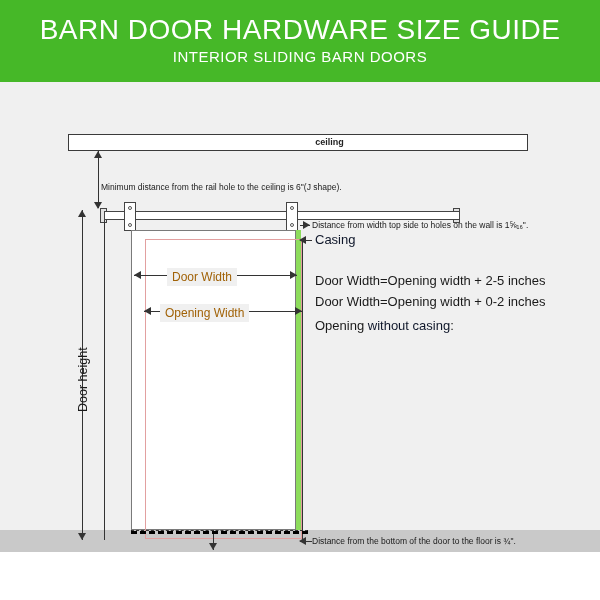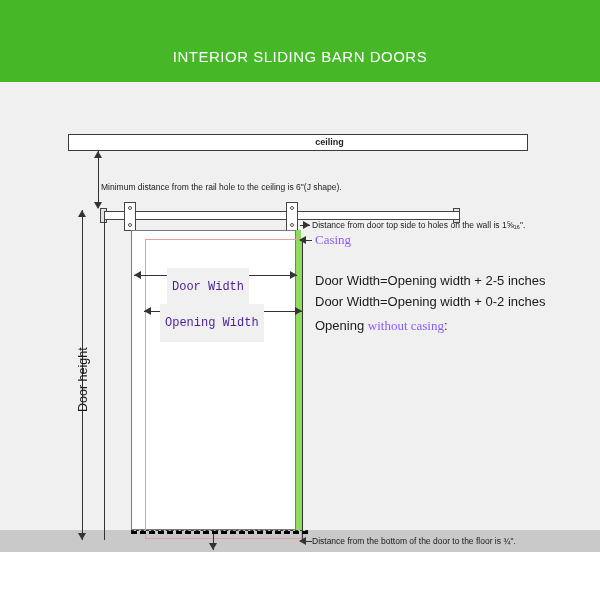--- a/index.html
+++ b/index.html
@@ -219,46 +219,46 @@
     font-size: 13px;
     color: #1a1a1a;
     white-space: nowrap;
   }
   .note-lg {
     position: absolute;
     font-size: 11.5px;
     color: #1a1a1a;
     white-space: nowrap;
   }
-  .green-text { color: #8b5cf6; font-family: Liberation Serif, serif; }
+  .green-text { color: #0f172a; }
 
   .label-box {
     position: absolute;
     background: #f0f0f0;
-    padding: 12px 5px;
+    padding: 2px 5px;
     font-size: 12px;
-    color: #4c1d95;
-    white-space: nowrap;
-    font-family: Liberation Mono, monospace;
+    color: #a16207;
+    white-space: nowrap;
   }
   .vert-label {
     position: absolute;
     font-size: 12.5px;
     color: #1a1a1a;
     white-space: nowrap;
     transform: rotate(-90deg);
     transform-origin: left top;
   }
 </style>
 </head>
 <body>
 
 <div id="page">
 
   <div class="header">
+    <div class="header-title">BARN DOOR HARDWARE SIZE GUIDE</div>
     <div class="header-sub">INTERIOR SLIDING BARN DOORS</div>
   </div>
 
   <div class="canvas">
 
     <div class="floor-band"></div>
     <div class="below-floor"></div>
 
     <div class="ceiling-bar"></div>
     <div class="ceiling-label">ceiling</div>
@@ -276,21 +276,21 @@
       <div class="bracket-hole" style="left:3px; top:3px;"></div>
       <div class="bracket-hole" style="left:3px; top:20px;"></div>
     </div>
     <div class="bracket b2">
       <div class="bracket-hole" style="left:3px; top:3px;"></div>
       <div class="bracket-hole" style="left:3px; top:20px;"></div>
     </div>
 
     <div class="hline" style="left:300px; top:143px; width:10px;"></div>
     <div class="arrow right" style="left:303px; top:139px;"></div>
-    <div class="note" style="left:312px; top:138px;">Distance from door top side to holes on the wall is 1⅝₁₆".</div>
+    <div class="note" style="left:312px; top:138px;">Distance from width top side to holes on the wall is 1⅝₁₆".</div>
 
     <div class="casing-top"></div>
     <div class="casing left"></div>
     <div class="casing right"></div>
     <div class="door"></div>
     <div class="opening-outline"></div>
 
     <div class="vline" style="left:82px; top:128px; height:330px;"></div>
     <div class="arrow up" style="left:78px; top:128px;"></div>
     <div class="arrow down" style="left:78px; top:451px;"></div>

